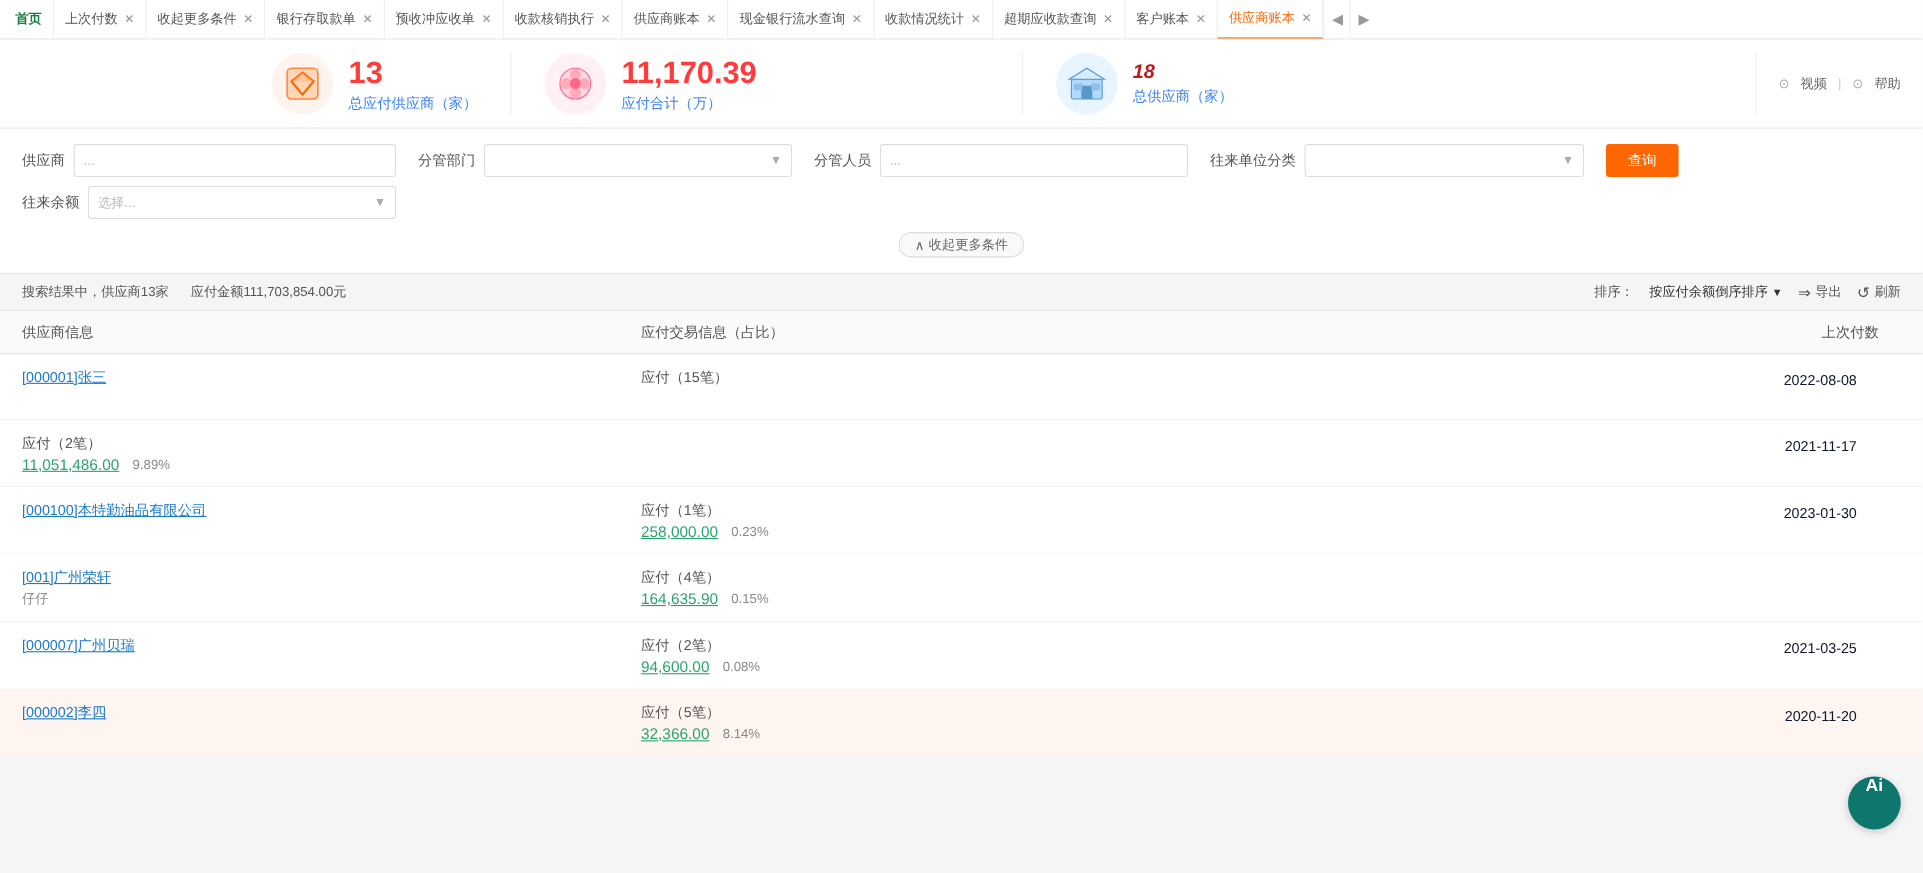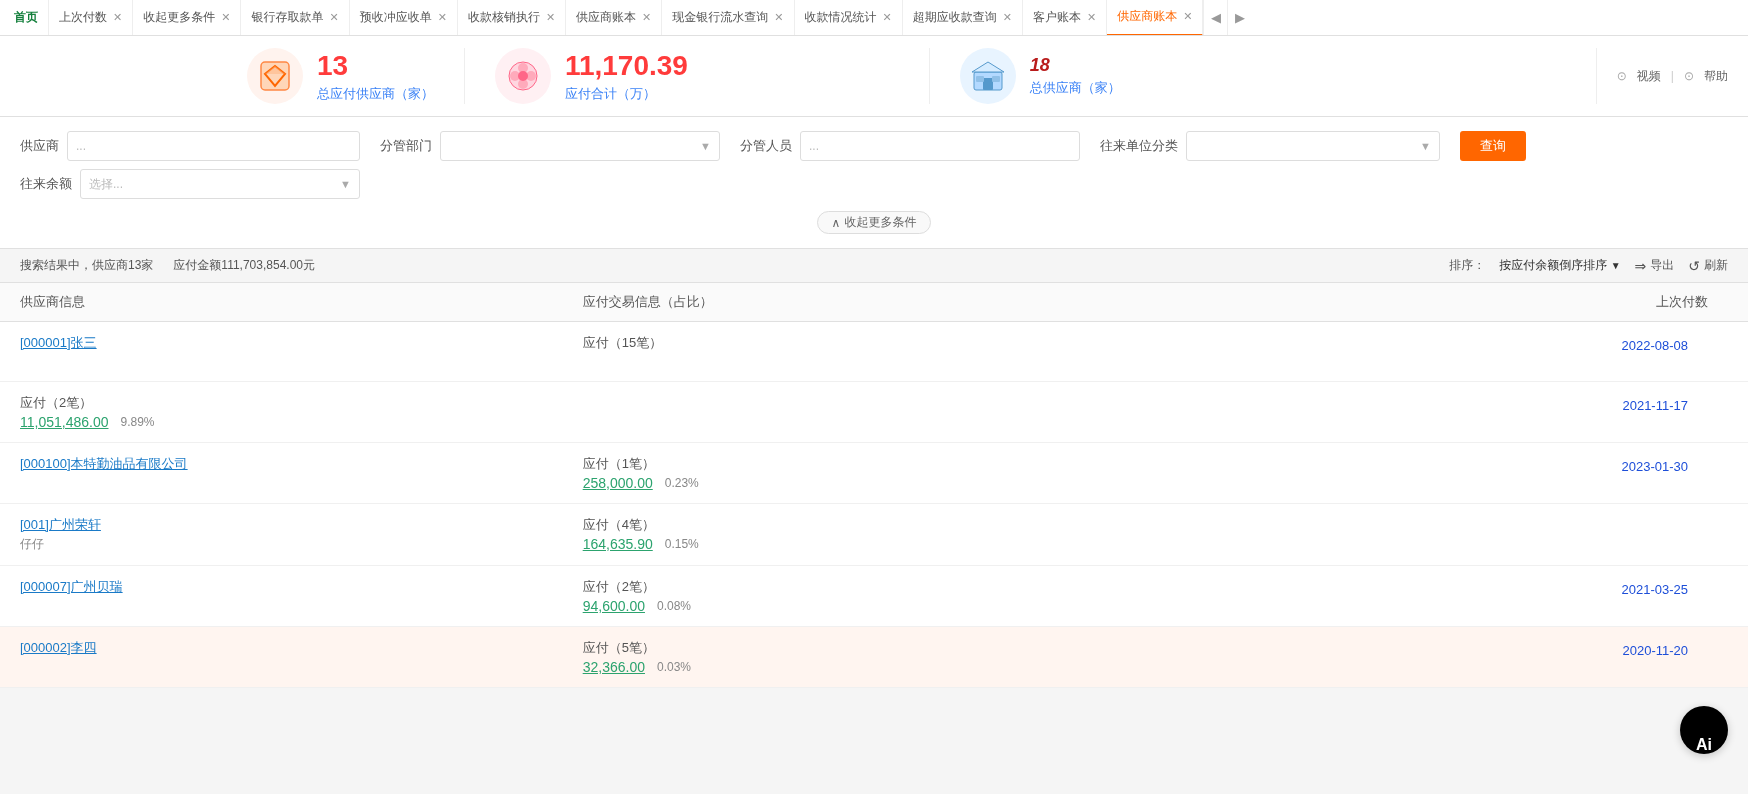--- a/index.html
+++ b/index.html
@@ -205,21 +205,21 @@
     }
     .table-row.highlighted { background: #fff5f0; }
 
     .supplier-name { color: #1a7ac7; text-decoration: underline; cursor: pointer; font-size: 13px; }
     .supplier-contact { color: #888; font-size: 12px; margin-top: 2px; }
     .transaction-label { color: #555; font-size: 13px; }
     .transaction-amount { color: #2ca36e; font-size: 14px; font-weight: 500; cursor: pointer; text-decoration: underline; }
     .transaction-percent { color: #888; font-size: 12px; margin-left: 12px; }
     .transaction-row { display: flex; align-items: center; margin-top: 2px; }
 
-    .last-payment { color: #1d4ed8; font-size: 13px; text-align: right; padding-right: 20px; margin-top: 4px; }
+    .last-payment { color: #0f172a; font-size: 13px; text-align: right; padding-right: 20px; margin-top: 4px; }
 
     
     .table-scroll { max-height: 480px; overflow-y: auto; }
     .table-scroll::-webkit-scrollbar { width: 6px; }
     .table-scroll::-webkit-scrollbar-track { background: #f0f0f0; }
     .table-scroll::-webkit-scrollbar-thumb { background: #ccc; border-radius: 3px; }
   </style>
 </head>
 <body>
 
@@ -479,25 +479,25 @@
   </div>
       <div class="table-row highlighted">
     <div class="col-supplier">
       <div class="supplier-name">[000002]李四</div>
 
     </div>
     <div class="col-transaction">
       <div class="transaction-label">应付（5笔）</div>
       <div class="transaction-row">
         <span class="transaction-amount">32,366.00</span>
-        <span class="transaction-percent">0.03%</span>
+        <span class="transaction-percent">8.14%</span>
       </div>
     </div>
     <div class="col-last-payment">
       <div class="last-payment">2020-11-20</div>
     </div>
   </div>
     </div>
 </div>
 
-<div style="position:fixed; bottom:40px; right:20px; background:#000000; color:#fff; border-radius:50%; width:48px; height:48px; display:flex; align-items:flex-end; justify-content:center; font-size:16px; font-weight:bold; cursor:pointer; box-shadow:0 2px 8px rgba(0,0,0,0.2);">
+<div style="position:fixed; bottom:40px; right:20px; background:#0f766e; color:#fff; border-radius:50%; width:48px; height:48px; display:flex; align-items:flex-start; justify-content:center; font-size:16px; font-weight:bold; cursor:pointer; box-shadow:0 2px 8px rgba(0,0,0,0.2);">
   <span>Ai</span>
 </div>
 
 </body></html>

